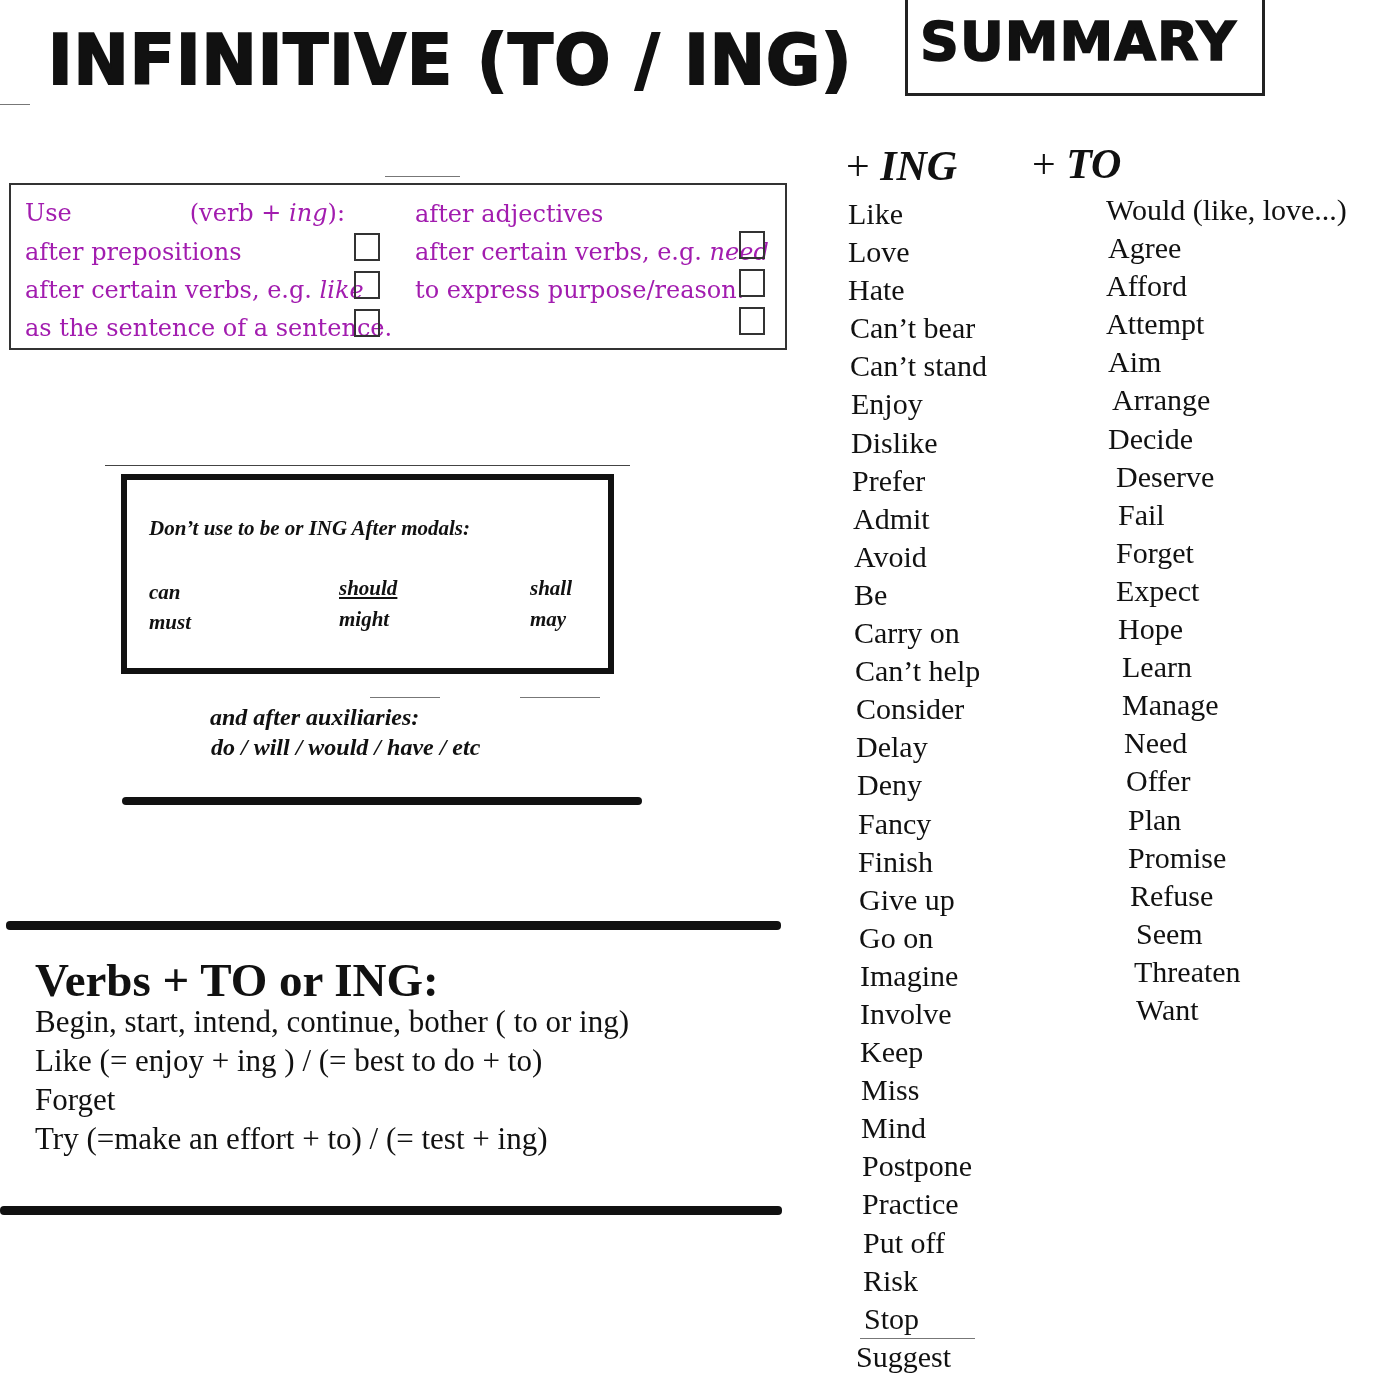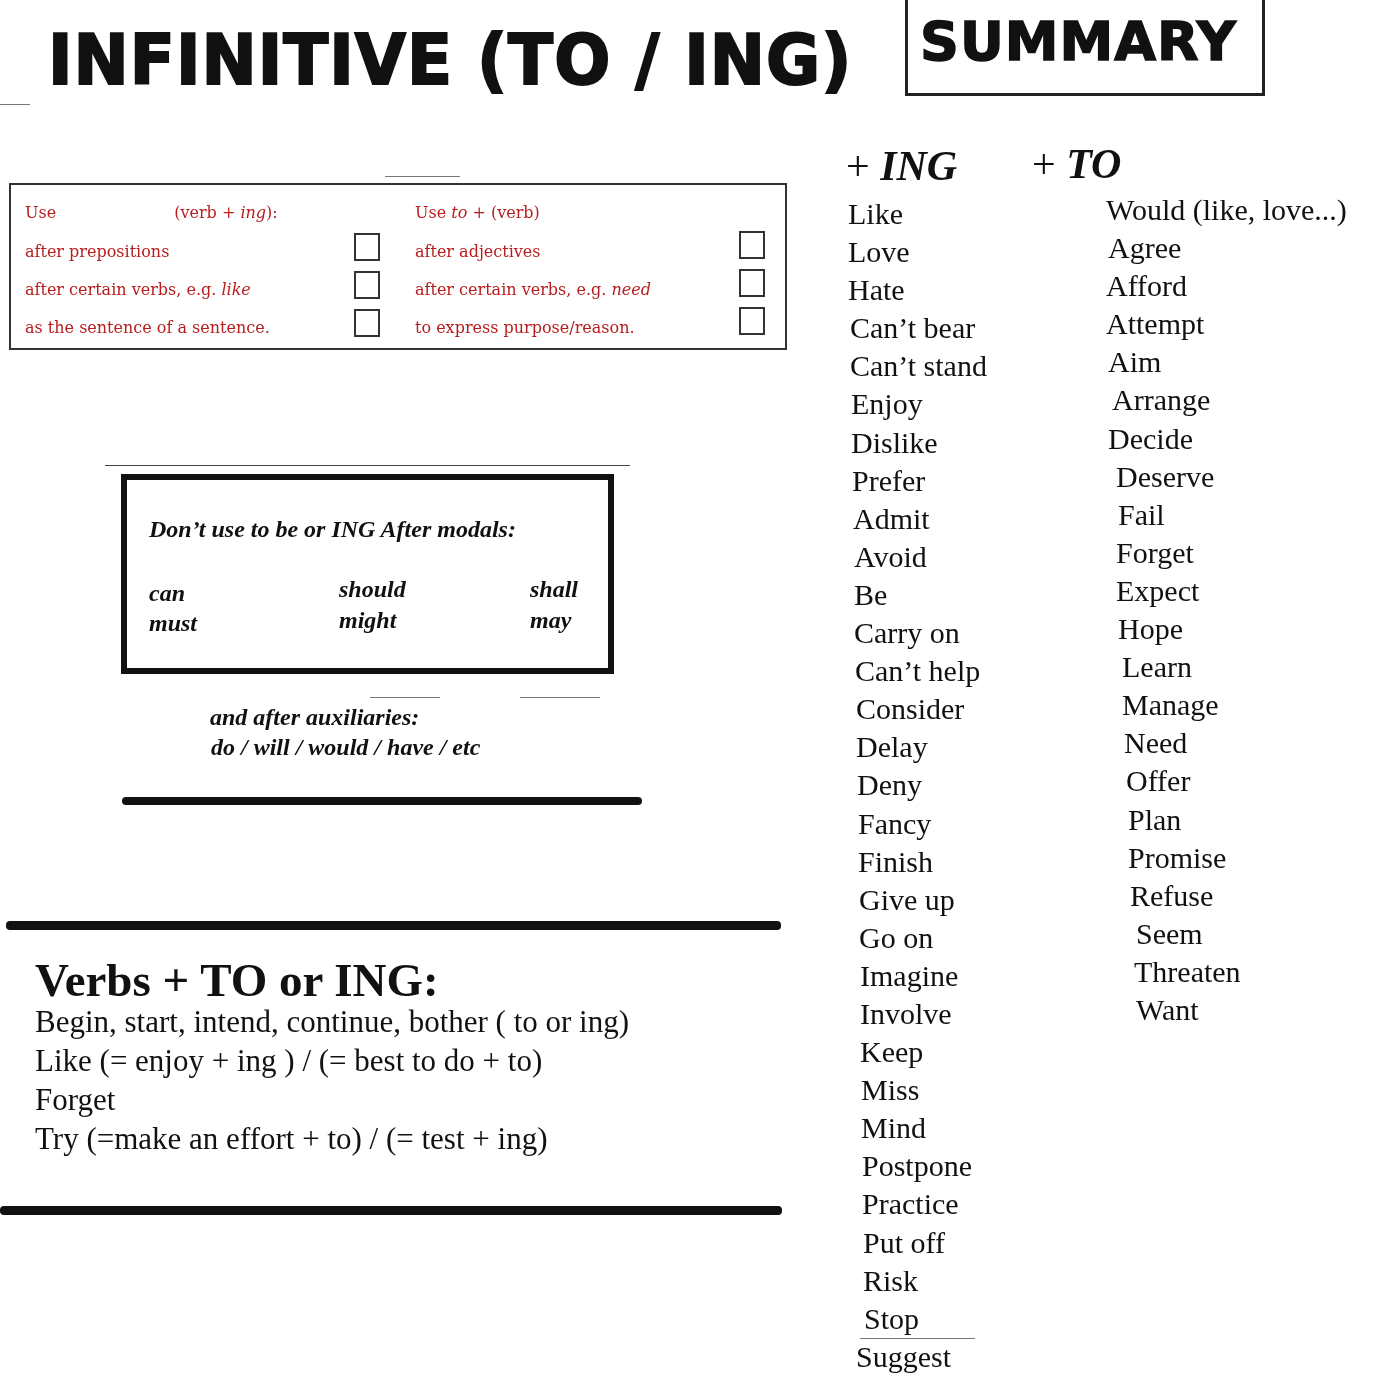--- a/index.html
+++ b/index.html
@@ -12,29 +12,29 @@
   }
   .summary-box {
     left: 905px; top: -4px; width: 360px; height: 100px; border: 3px solid #222; border-top: none; box-sizing: border-box;
   }
   .summary-text {
     position: absolute; left: 12px; top: 14px; font-family: "DejaVu Sans", sans-serif; font-weight: 900;
     font-size: 54px; letter-spacing: 1px; -webkit-text-stroke: 1.5px #111; white-space: nowrap;
   }
   .rule-box {
     left: 9px; top: 183px; width: 778px; height: 167px; border: 2px solid #333; box-sizing: border-box;
-    font-family: "DejaVu Serif", serif; font-size: 16px; color: #b91c1c;
+    font-family: "DejaVu Serif", serif; font-size: 24px; color: #a21caf;
   }
   .rule-col { position: absolute; top: 14px; }
   .rule-col .hdr { height: 38px; line-height: 28px; }
   .rule-col .row { height: 38px; line-height: 30px; white-space: nowrap; }
   .cbox { position: absolute; width: 26px; height: 28px; border: 2px solid #333; box-sizing: border-box; }
   .modals-box {
     left: 121px; top: 474px; width: 493px; height: 200px; border: 6px solid #111; box-sizing: border-box;
-    font-family: "Liberation Serif", serif; font-style: italic; font-weight: bold; font-size: 24px;
+    font-family: "Liberation Serif", serif; font-style: italic; font-weight: bold; font-size: 21px;
   }
   .modals-box .m { position: absolute; white-space: nowrap; }
   .aux { font-style: italic; font-weight: bold; font-size: 24px; white-space: nowrap; }
   .thick-rule { background: #111; border-radius: 4px; }
   .thin-rule { background: #777; height: 1px; }
   .verbs { left: 35px; top: 958px; font-size: 31px; line-height: 39px; }
   .verbs .h { font-weight: bold; font-size: 47px; line-height: 44px; }
   .list-h { font-size: 42px; white-space: nowrap; }
   .list-h i { font-weight: bold; }
   .list { font-size: 30px; line-height: 38.1px; white-space: nowrap; }
@@ -58,37 +58,34 @@
     </div>
     <div class="row"><span>after prepositions</span><i></i></div>
     <div class="row"><span>after certain verbs, e.g. </span><i>like</i></div>
     <div class="row"><span>as the sentence of a sentence.</span><i></i></div>
   </div>
   <div class="cbox" style="left:343px;top:48px;"></div>
   <div class="cbox" style="left:343px;top:86px;"></div>
   <div class="cbox" style="left:343px;top:124px;"></div>
 
   <div class="rule-col" style="left:404px;">
-    <div class="hdr">
-      <span>Use </span><i>to</i><span> + (verb)</span>
-    </div>
     <div class="row"><span>after adjectives</span><i></i></div>
     <div class="row"><span>after certain verbs, e.g. </span><i>need</i></div>
     <div class="row"><span>to express purpose/reason.</span><i></i></div>
   </div>
   <div class="cbox" style="left:728px;top:46px;"></div>
   <div class="cbox" style="left:728px;top:84px;"></div>
   <div class="cbox" style="left:728px;top:122px;"></div>
 </div>
 
 <div class="abs thin-rule" style="left:105px;top:465px;width:525px;background:#444;"></div>
 <div class="abs modals-box">
   <div class="m" style="left:22px;top:36px;">Don’t  use to be or ING After modals:</div>
   <div class="m" style="left:22px;top:100px;">can</div>
-  <div class="m" style="left:212px;top:96px;">should</div>
+  <div class="m" style="left:212px;top:96px;text-decoration:underline;">should</div>
   <div class="m" style="left:403px;top:96px;">shall</div>
   <div class="m" style="left:22px;top:130px;">must</div>
   <div class="m" style="left:212px;top:127px;">might</div>
   <div class="m" style="left:403px;top:127px;">may</div>
 </div>
 <div class="abs thin-rule" style="left:370px;top:697px;width:70px;"></div>
 <div class="abs thin-rule" style="left:520px;top:697px;width:80px;"></div>
 
 <div class="abs aux" style="left:210px;top:704px;">and after auxiliaries:</div>
 <div class="abs aux" style="left:211px;top:734px;">do / will / would / have / etc</div>

